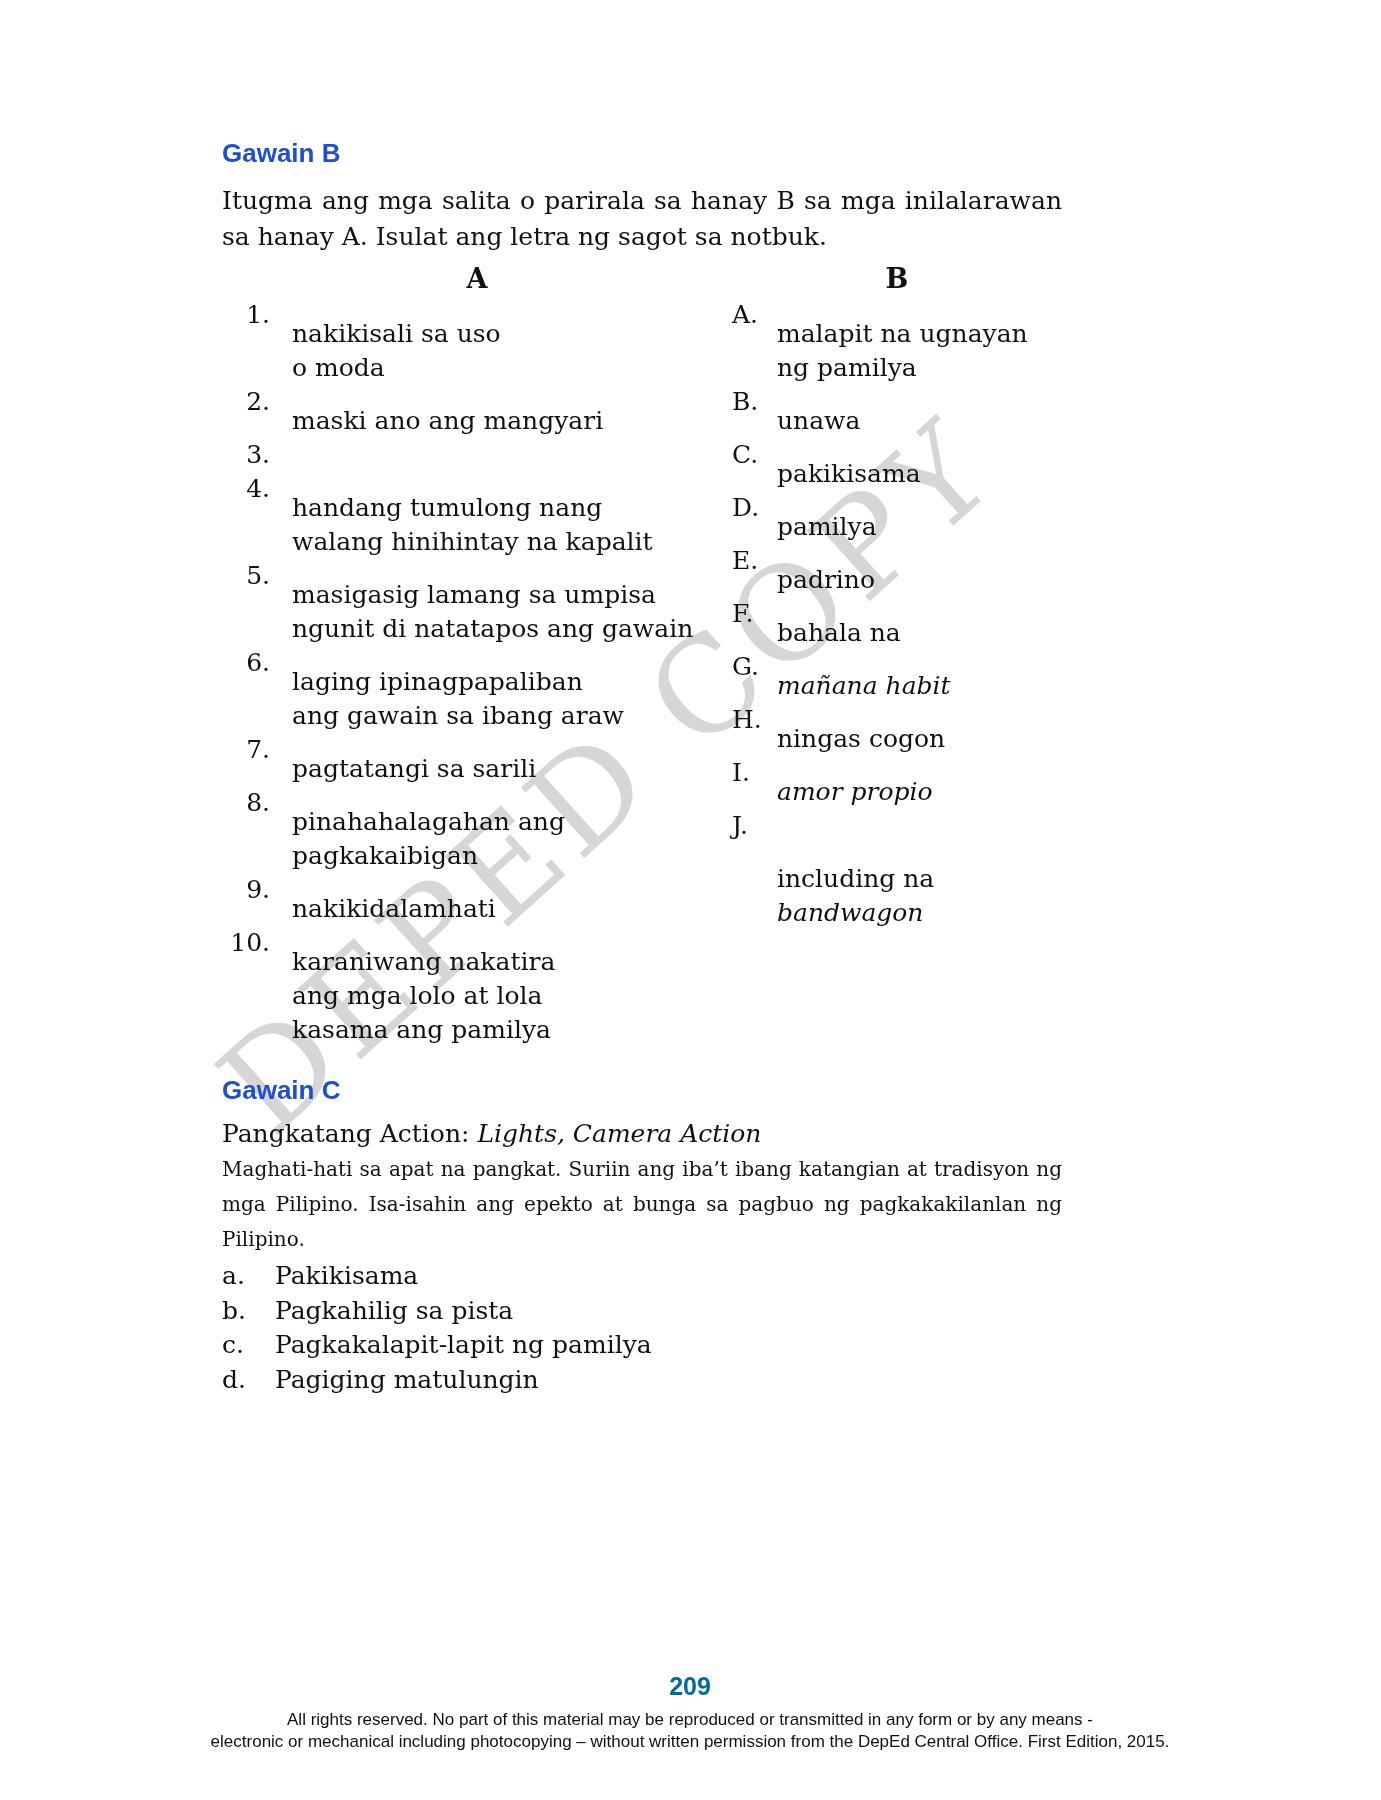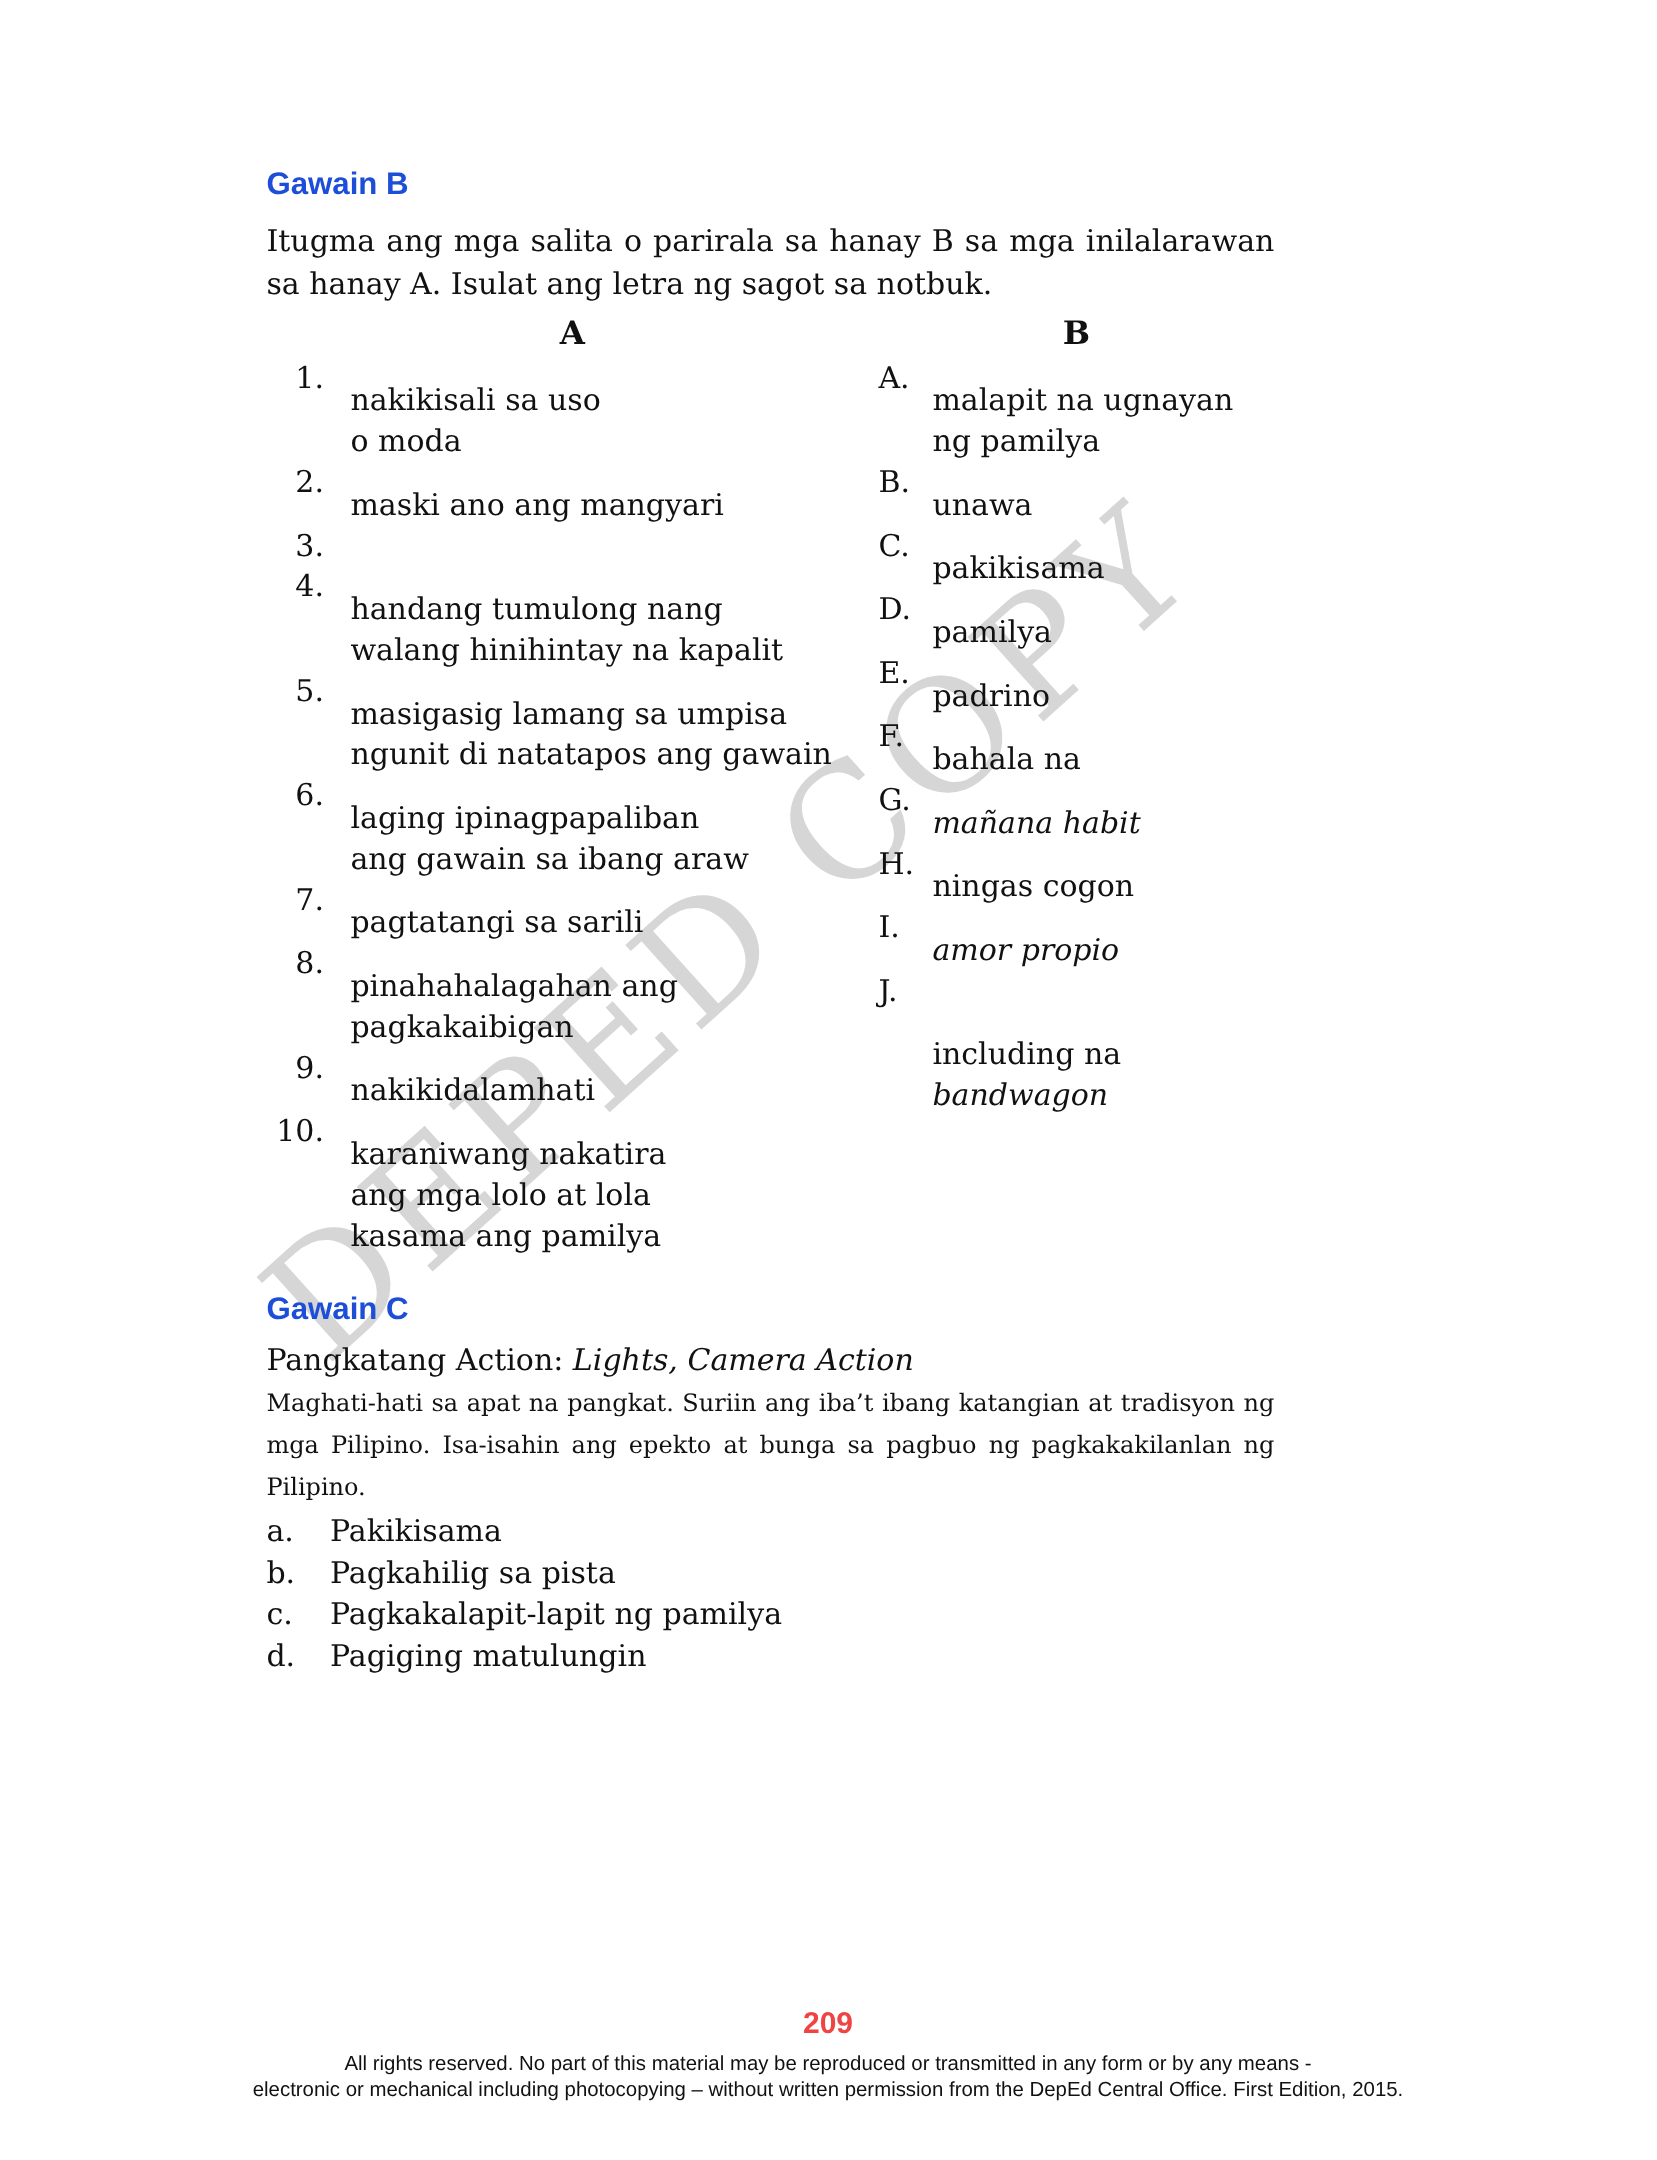--- a/index.html
+++ b/index.html
@@ -126,21 +126,21 @@
     left: 70px;
     top: 1672px;
     width: 1240px;
     text-align: center;
     z-index: 1;
   }
   .page-number {
     font-family: "Liberation Sans", sans-serif;
     font-weight: bold;
     font-size: 25px;
-    color: #ef4444;
+    color: #0369a1;
     margin-bottom: 8px;
   }
   .copyright {
     font-family: "Liberation Sans", sans-serif;
     font-size: 17px;
     line-height: 22px;
     color: #111111;
   }
 </style>
 </head>

